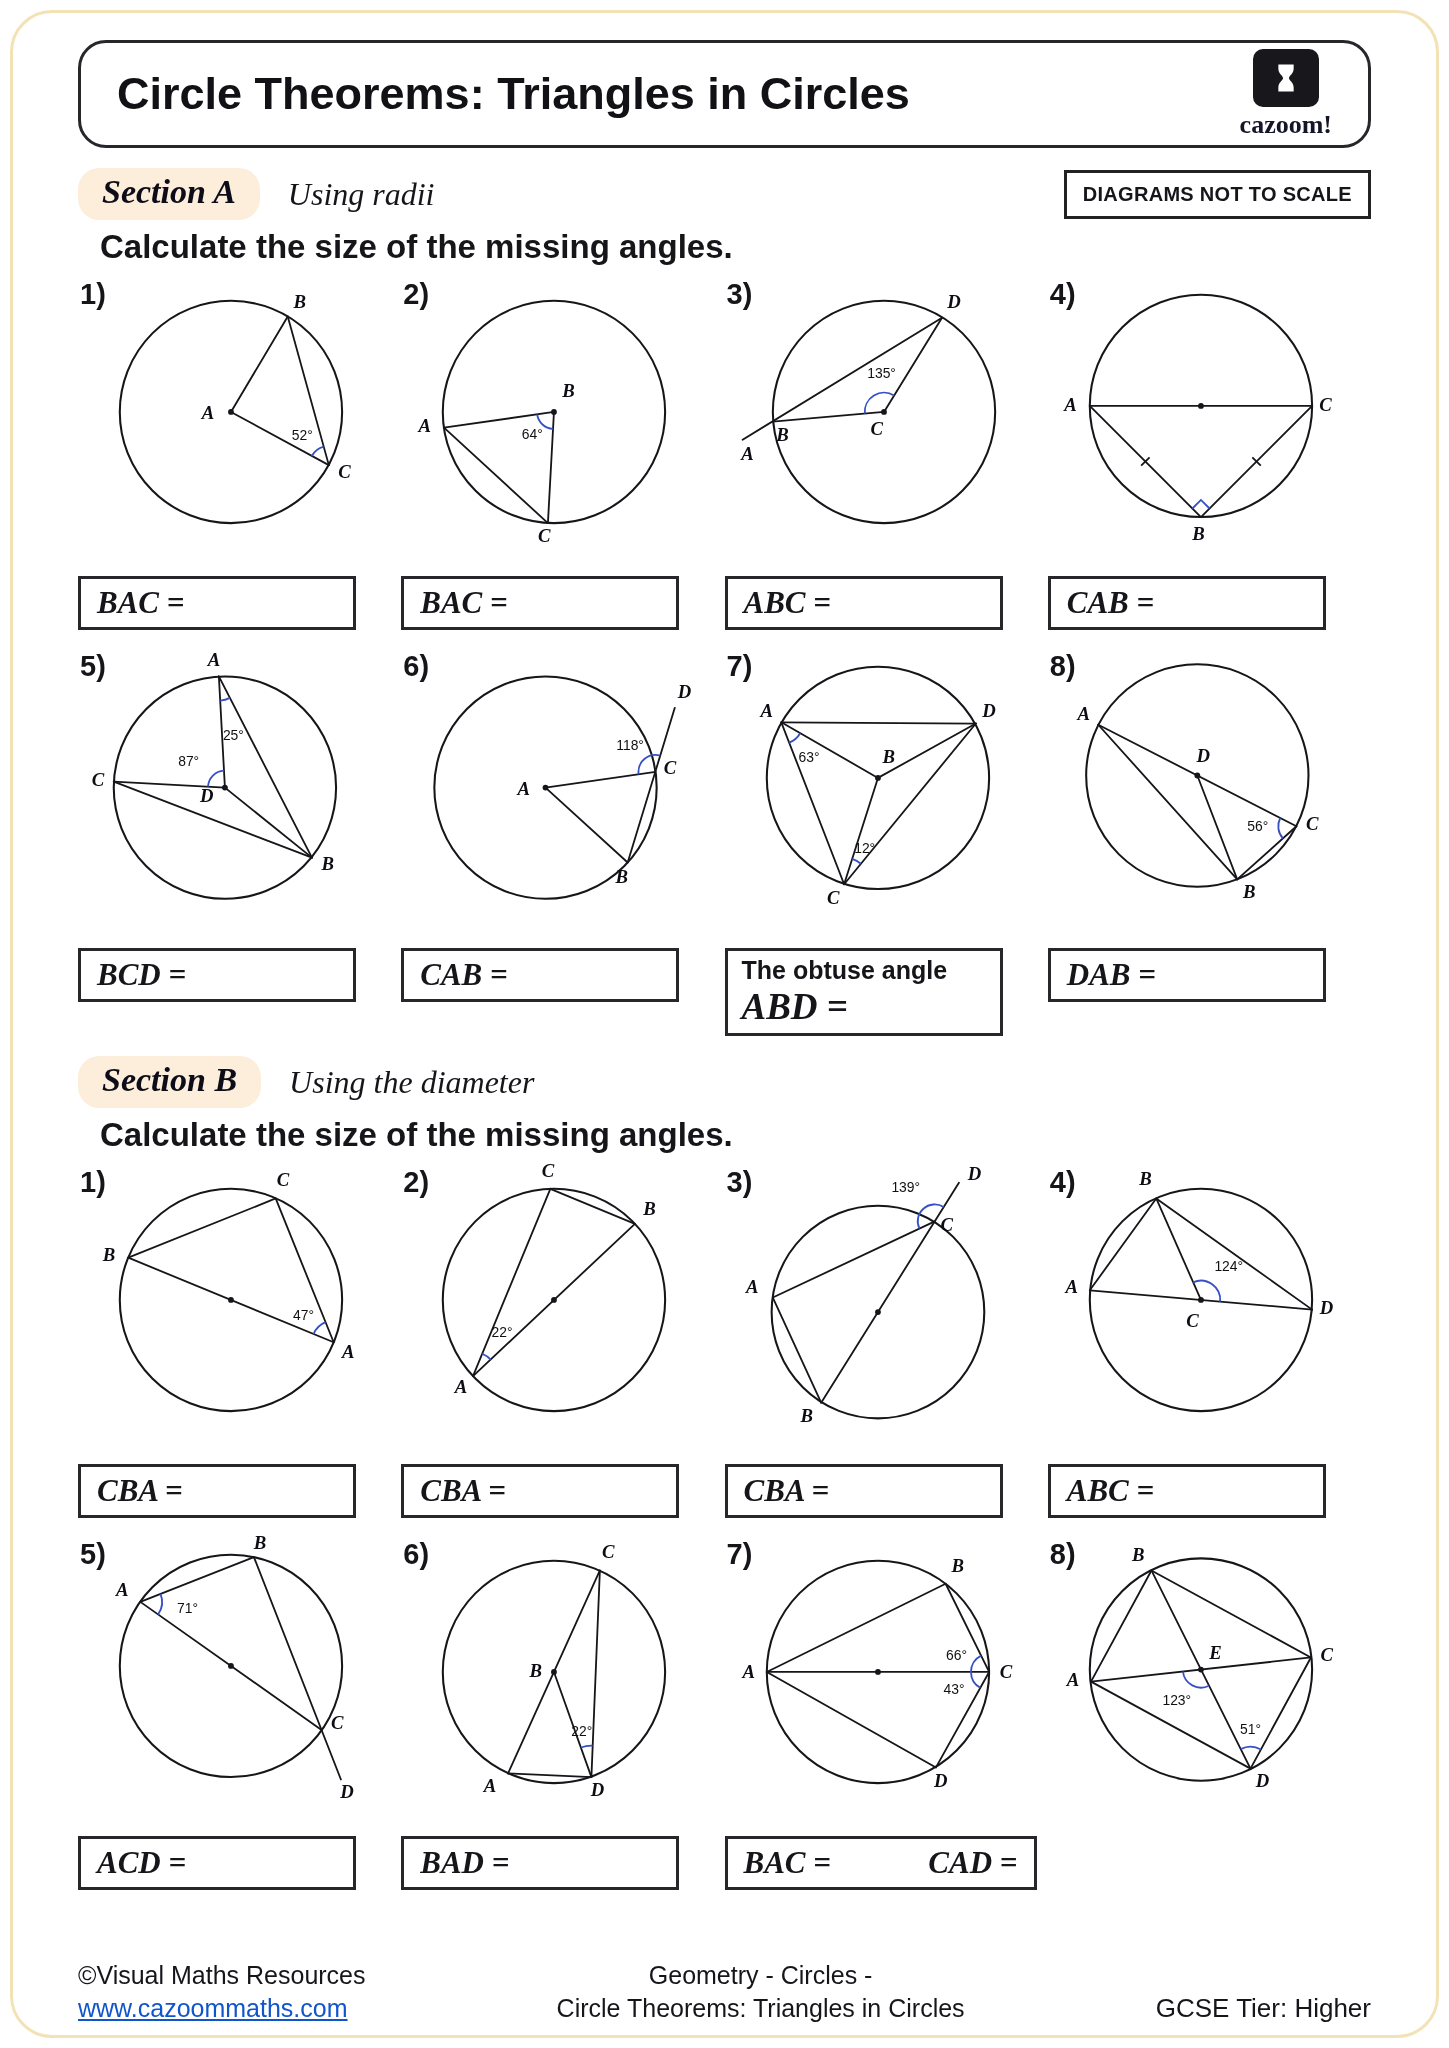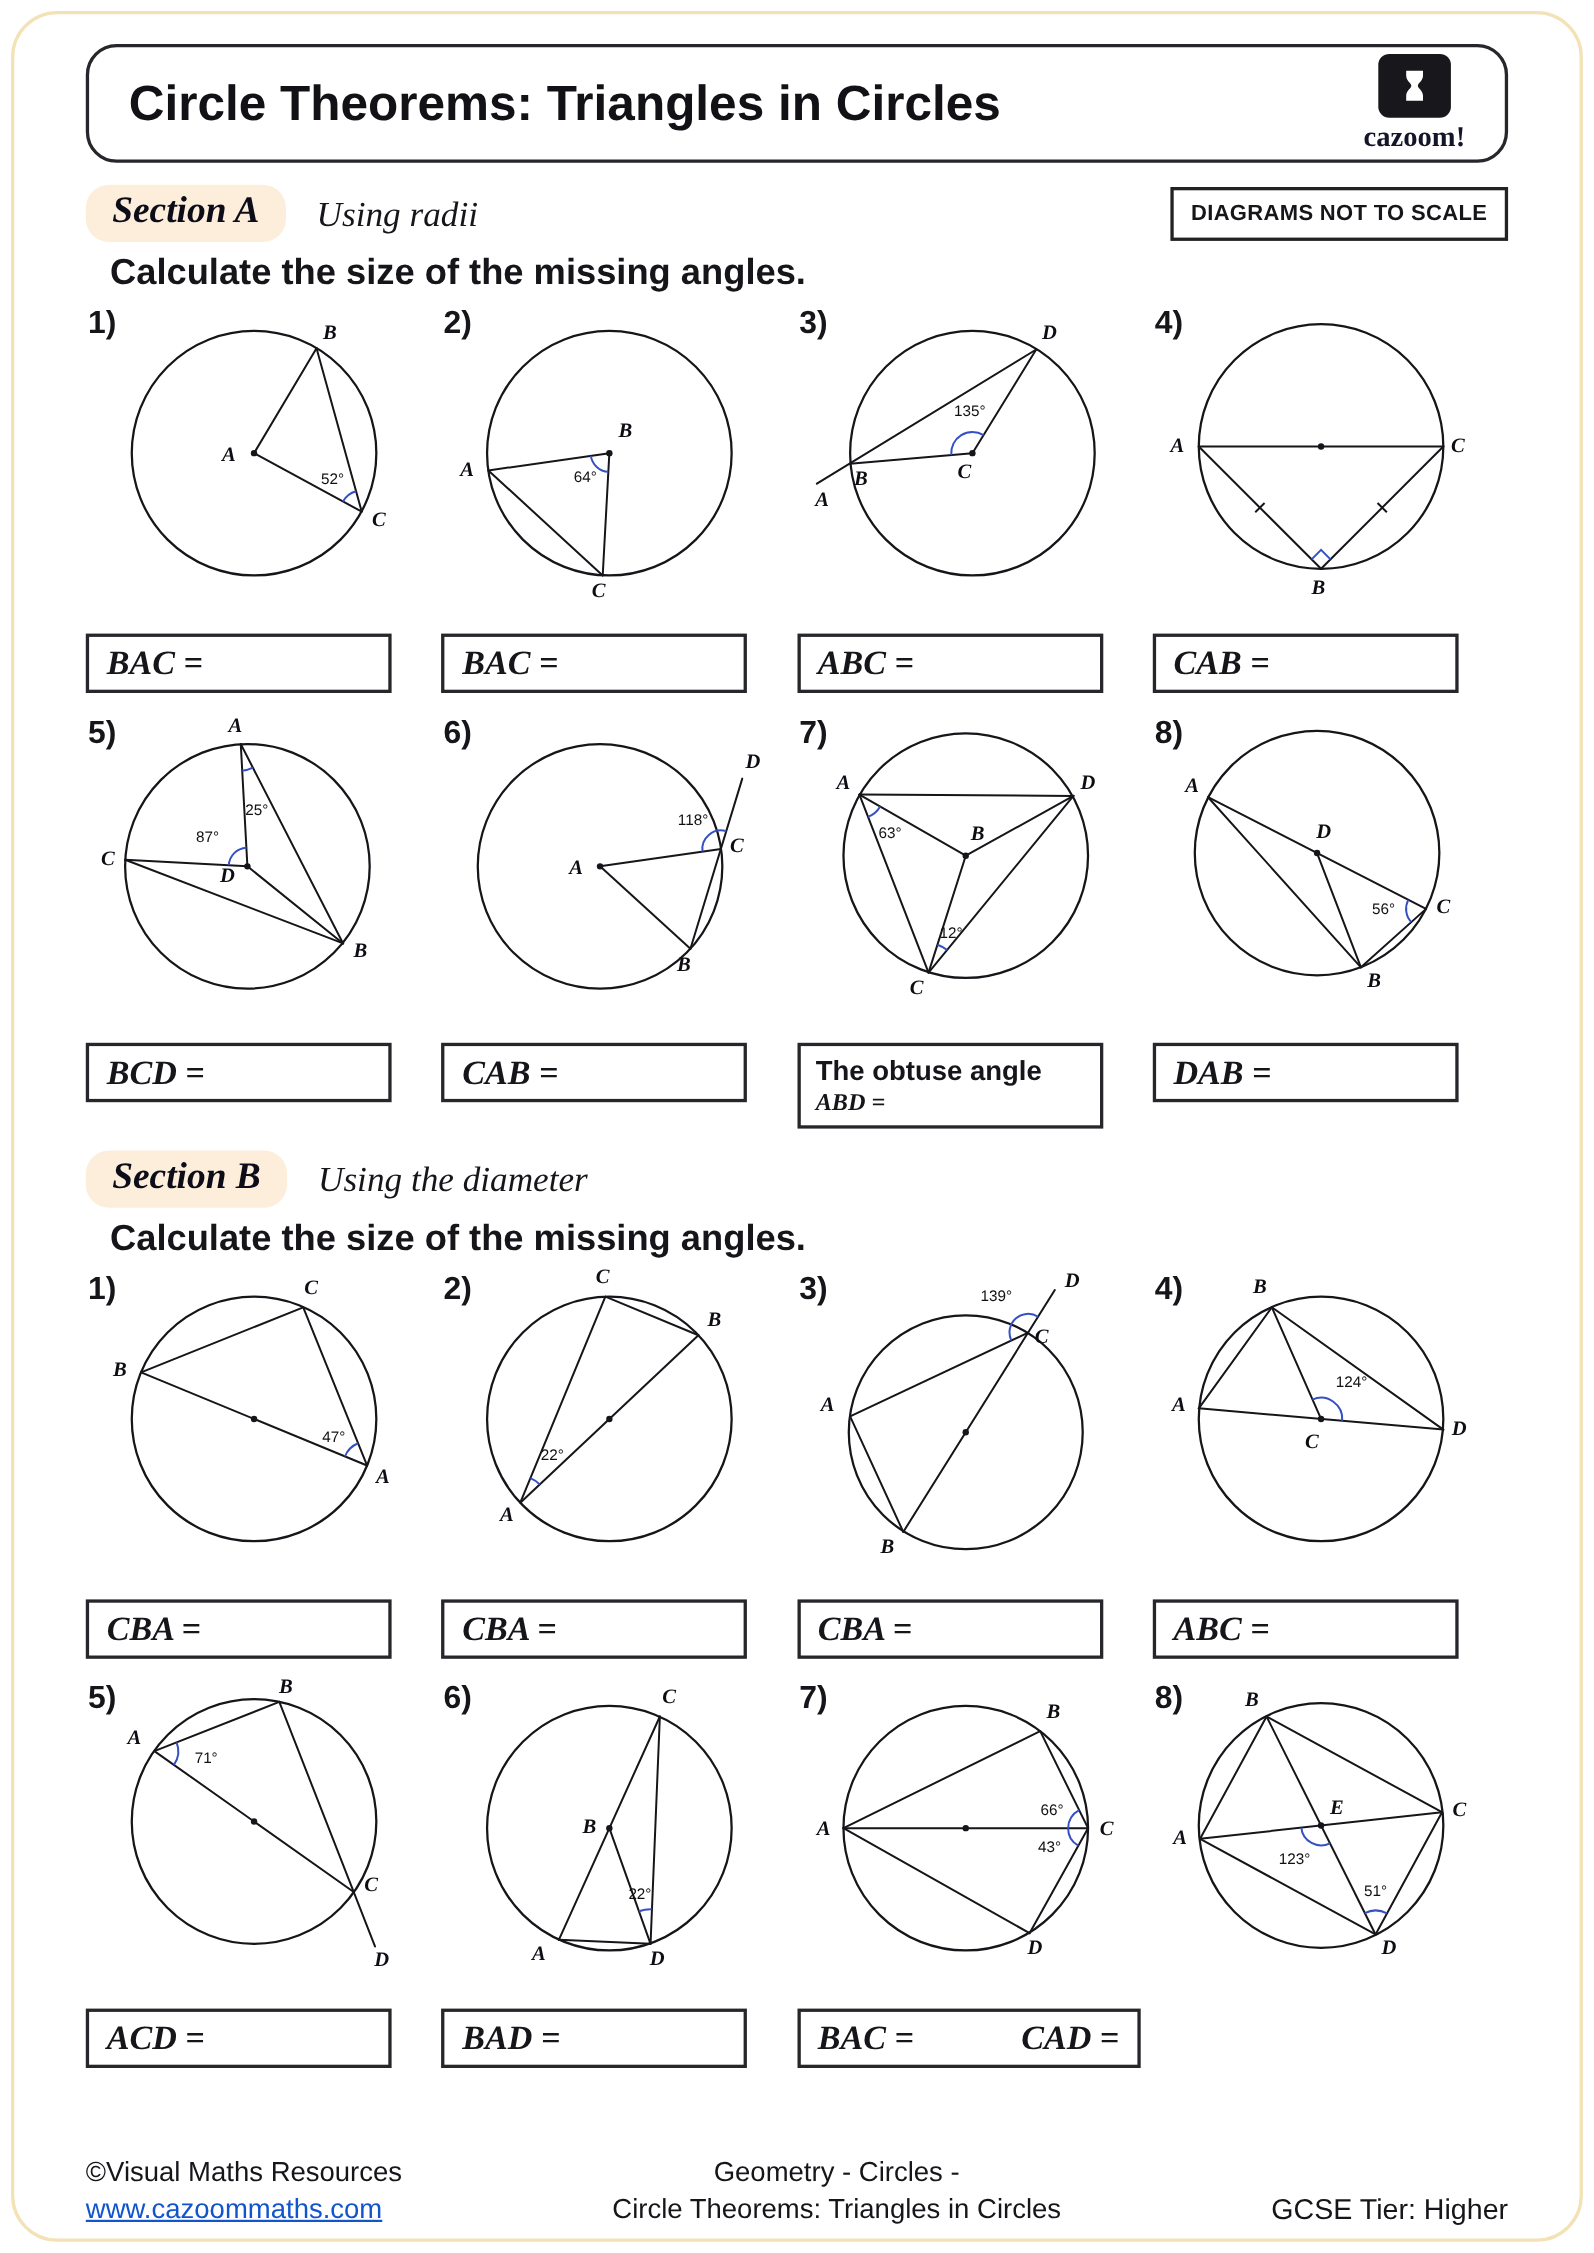--- a/index.html
+++ b/index.html
@@ -31,21 +31,21 @@
   .cell svg{position:absolute;left:14px;top:0;width:290px;height:300px;}
   .ptlabel{font:700 italic 15.5px "Liberation Serif",serif;fill:#0d0d14;text-anchor:middle;}
   .anglabel{font:11.5px "Liberation Sans",sans-serif;fill:#111;text-anchor:middle;}
 
   .arow{display:grid;grid-template-columns:repeat(4,1fr);margin:8px 0 10px;align-items:start;}
   .ansbox{margin-left:0;width:278px;min-height:54px;border:3px solid #26262b;background:#fff;
           display:flex;align-items:center;padding:2px 16px;box-sizing:border-box;gap:12px;}
   .alabel{font:700 italic 31px "Liberation Serif",serif;}
   .ansbox.tall{flex-direction:column;align-items:flex-start;gap:0;padding:5px 14px;min-height:78px;justify-content:center;}
   .aprefix{font:700 25px "Liberation Sans",sans-serif;}
-  .tall .alabel{font-size:22px;}
+  .tall .alabel{font-size:37px;}
   .ansbox.duo{width:312px;justify-content:space-between;}
 
   .footer{position:absolute;left:78px;right:78px;bottom:24px;display:flex;
           justify-content:space-between;align-items:flex-end;font-size:25px;}
   .f-left{line-height:1.3;}
   .f-link{color:#1155cc;text-decoration:underline;cursor:pointer;}
   .f-center{text-align:center;line-height:1.3;}
   .f-right{font-size:26px;}
 </style>
 </head>

